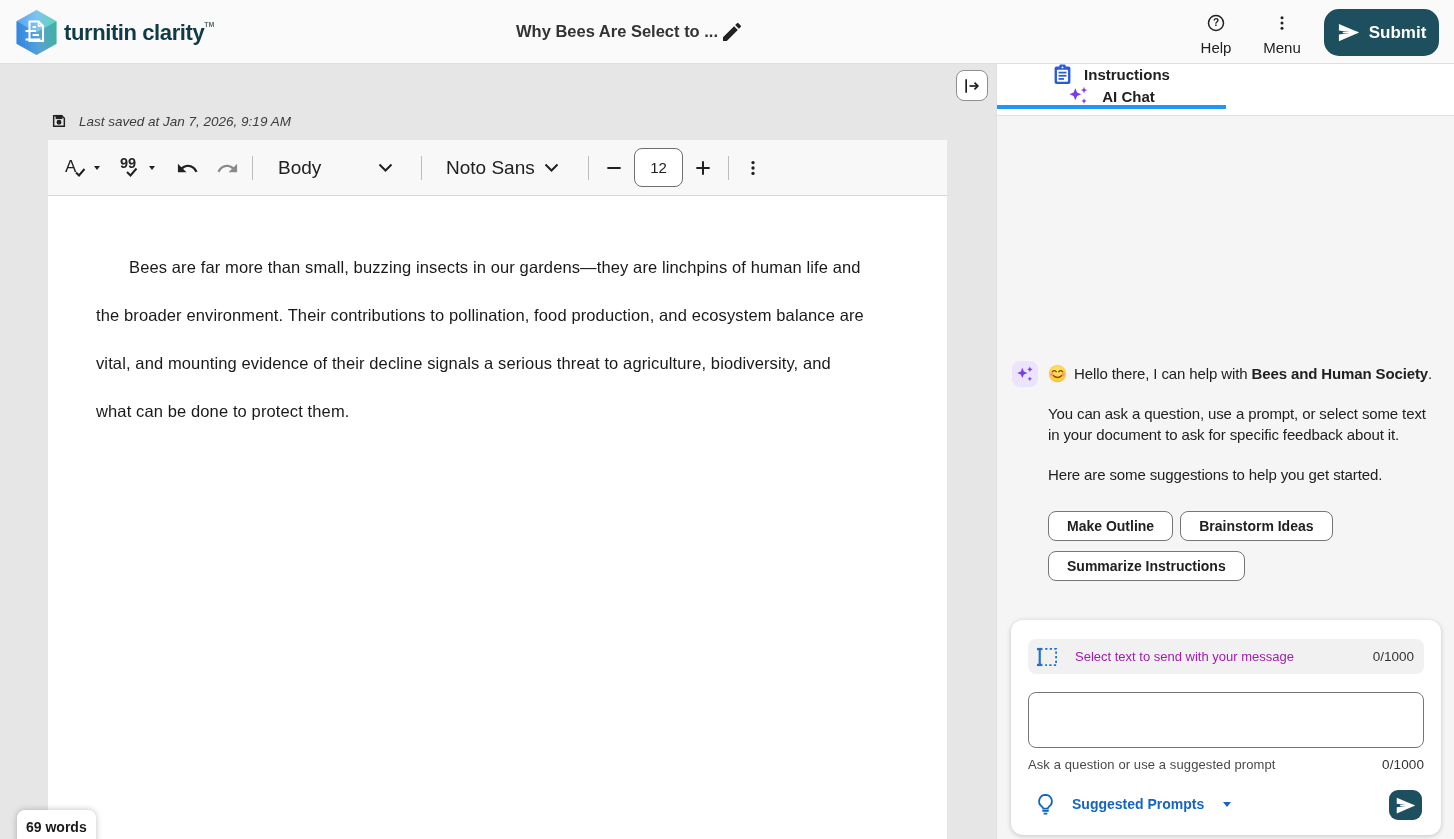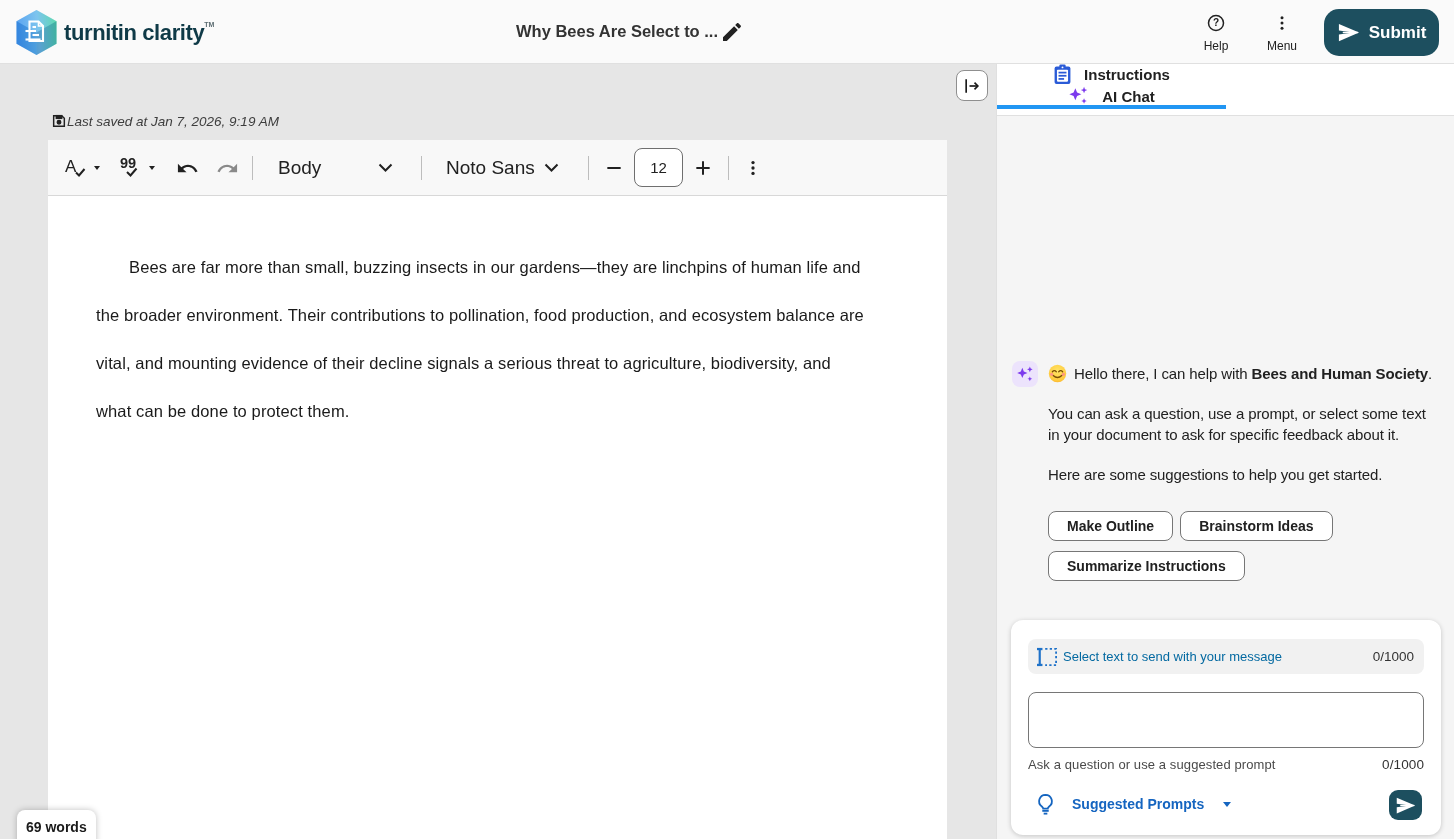--- a/index.html
+++ b/index.html
@@ -7,28 +7,28 @@
 body { position:relative; background:#e6e6e6; }
 
 
 .navbar { position:absolute; left:0; top:0; width:1454px; height:64px; background:#fafafa; border-bottom:1px solid #e0e0e0; z-index:30; }
 .logo { position:absolute; left:16px; top:10px; display:flex; align-items:center; }
 .logo-text { margin-left:7px; font-size:22px; font-weight:bold; color:#0f3a47; letter-spacing:-0.4px; }
 .logo-tm { font-size:7px; vertical-align:13px; color:#5a6b70; letter-spacing:0; }
 .doc-title { position:absolute; left:516px; top:22px; font-size:16.5px; font-weight:bold; color:#333; }
 .pencil { position:absolute; left:720px; top:20px; }
 .navbtn { position:absolute; top:14px; width:48px; text-align:center; color:#212121; }
-.navbtn .lbl { font-size:12px; margin-top:3px; }
+.navbtn .lbl { font-size:15px; margin-top:3px; }
 .nav-help { left:1192px; }
 .nav-menu { left:1258px; }
 .submit-btn { position:absolute; left:1324px; top:9px; width:115px; height:47px; background:#1d4f5f; border:none; border-radius:15px; color:#fff; font-family:"Liberation Sans",sans-serif; font-size:17px; font-weight:bold; display:flex; align-items:center; justify-content:center; gap:9px; }
 
 
 .doc-area { position:absolute; left:0; top:64px; width:996px; height:775px; background:#e6e6e6; }
-.saved-line { position:absolute; left:51px; top:49px; display:flex; align-items:center; color:#3d3d3d; }
+.saved-line { position:absolute; left:51px; top:49px; display:flex; align-items:center; gap:12px; color:#3d3d3d; }
 .saved-line .txt { font-style:italic; font-size:13.5px; color:#3d3d3d; }
 .toolbar { position:absolute; left:48px; top:76px; width:899px; height:56px; background:#f8f8f8; border-bottom:1px solid #d8d8d8; z-index:5; }
 .tb { position:absolute; top:0; height:56px; display:flex; align-items:center; }
 .page { position:absolute; left:48px; top:132px; width:899px; height:643px; background:#fff; }
 .doc-text { position:absolute; left:48px; top:47px; width:820px; font-size:16.5px; letter-spacing:0.12px; color:#1a1a1a; line-height:48px; }
 .doc-text div:first-child { text-indent:33px; }
 .wordcount { position:absolute; left:17px; top:746px; background:#fff; border-radius:8px; box-shadow:0 0 6px rgba(0,0,0,0.25); padding:9px 9px 20px 9px; font-size:14px; font-weight:bold; color:#1a1a1a; }
 .collapse-btn { position:absolute; left:956px; top:6px; width:32px; height:31px; background:#fff; border:1px solid #8f8f8f; border-radius:8px; display:flex; align-items:center; justify-content:center; }
 .tb-sep2 { top:16px !important; height:24px !important; width:1px; background:#bdbdbd; }
 .tb-caret { width:0; height:0; border-left:3.5px solid transparent; border-right:3.5px solid transparent; border-top:4.5px solid #212121; }
@@ -46,21 +46,21 @@
 
 .chat { position:absolute; left:0; top:117px; width:458px; height:658px; }
 .avatar { position:absolute; left:15px; top:180px; width:26px; height:26px; border-radius:8px; background:#ece3fc; display:flex; align-items:center; justify-content:center; }
 .msg { position:absolute; left:51px; top:182px; width:400px; font-size:15px; letter-spacing:-0.12px; line-height:21px; color:#212121; }
 .msg p { margin-bottom:19px; }
 .chips { position:absolute; left:51px; top:330px; width:400px; }
 .chip { display:inline-block; border:1px solid #767676; border-radius:8px; background:#fff; height:30px; line-height:28px; padding:0 18px; font-size:14px; font-weight:bold; color:#212121; margin-right:7px; margin-bottom:10px; }
 
 .inputcard { position:absolute; left:14px; top:439px; width:430px; height:215px; background:#fff; border-radius:12px; box-shadow:0 1px 5px rgba(0,0,0,0.2); }
 .selectbar { position:absolute; left:17px; top:19px; width:396px; height:35px; background:#f1f1f1; border-radius:8px; display:flex; align-items:center; padding:0 10px 0 8px; }
-.selectbar .stxt { font-size:13px; color:#0369a1; margin-left:5px; }
+.selectbar .stxt { font-size:13px; color:#a21caf; margin-left:17px; }
 .selectbar .cnt { margin-left:auto; font-size:13.5px; color:#333; }
 .textarea { position:absolute; left:17px; top:72px; width:396px; height:56px; border:1px solid #767676; border-radius:8px; background:#fff; }
 .hintrow { position:absolute; left:17px; top:137px; width:396px; display:flex; font-size:13px; letter-spacing:0.1px; color:#4a4a4a; }
 .hintrow .cnt { margin-left:auto; font-size:13.5px; color:#333; }
 .bottomrow { position:absolute; left:17px; top:169px; width:396px; height:34px; display:flex; align-items:center; }
 .sugg { display:flex; align-items:center; gap:17px; margin-left:8px; color:#1565c0; font-size:14px; font-weight:bold; transform:translateY(-2px); }
 .sugg .caret { width:0; height:0; border-left:4.5px solid transparent; border-right:4.5px solid transparent; border-top:5.5px solid #1565c0; margin-left:2px; }
 .send-btn { margin-left:auto; width:33px; height:30px; background:#1d4f5f; border:none; border-radius:9px; display:flex; align-items:center; justify-content:center; margin-right:2px; transform:translateY(-1px); }
 </style>
 </head>

